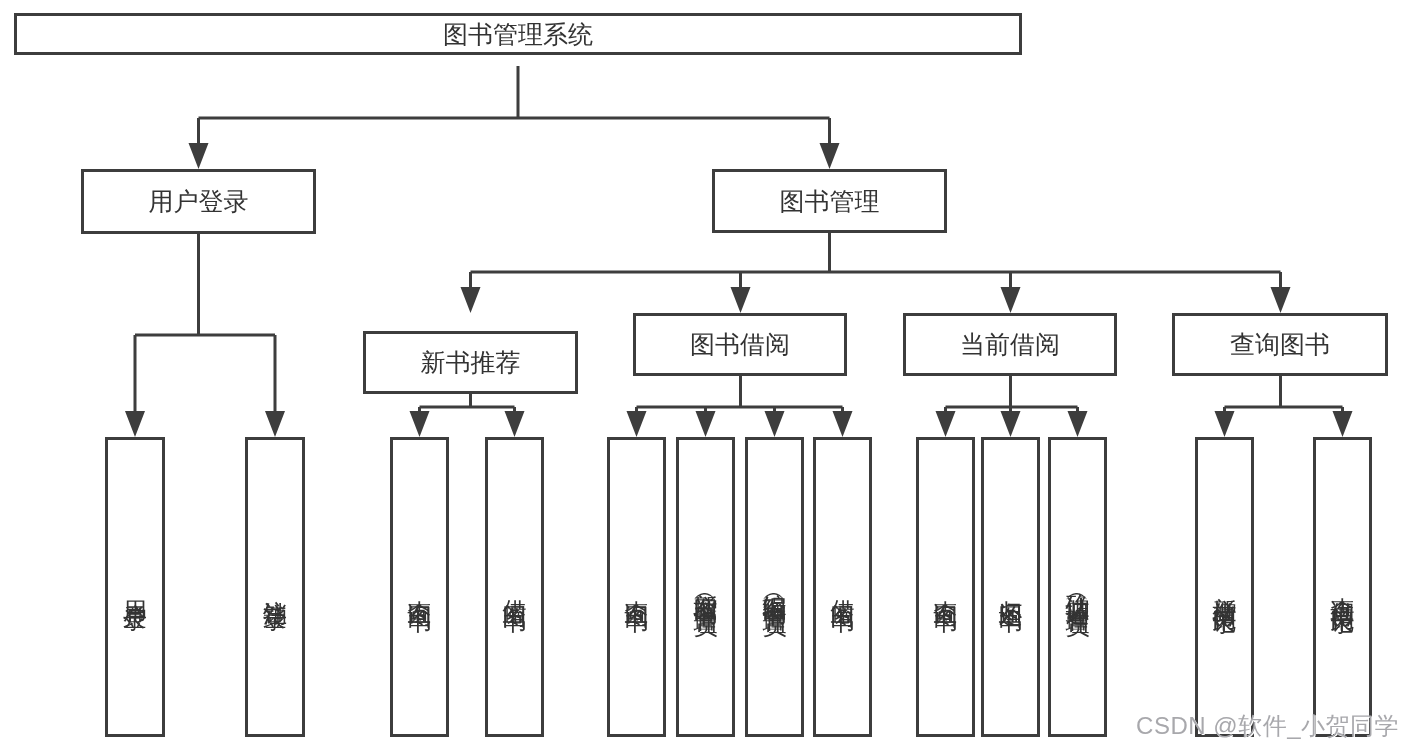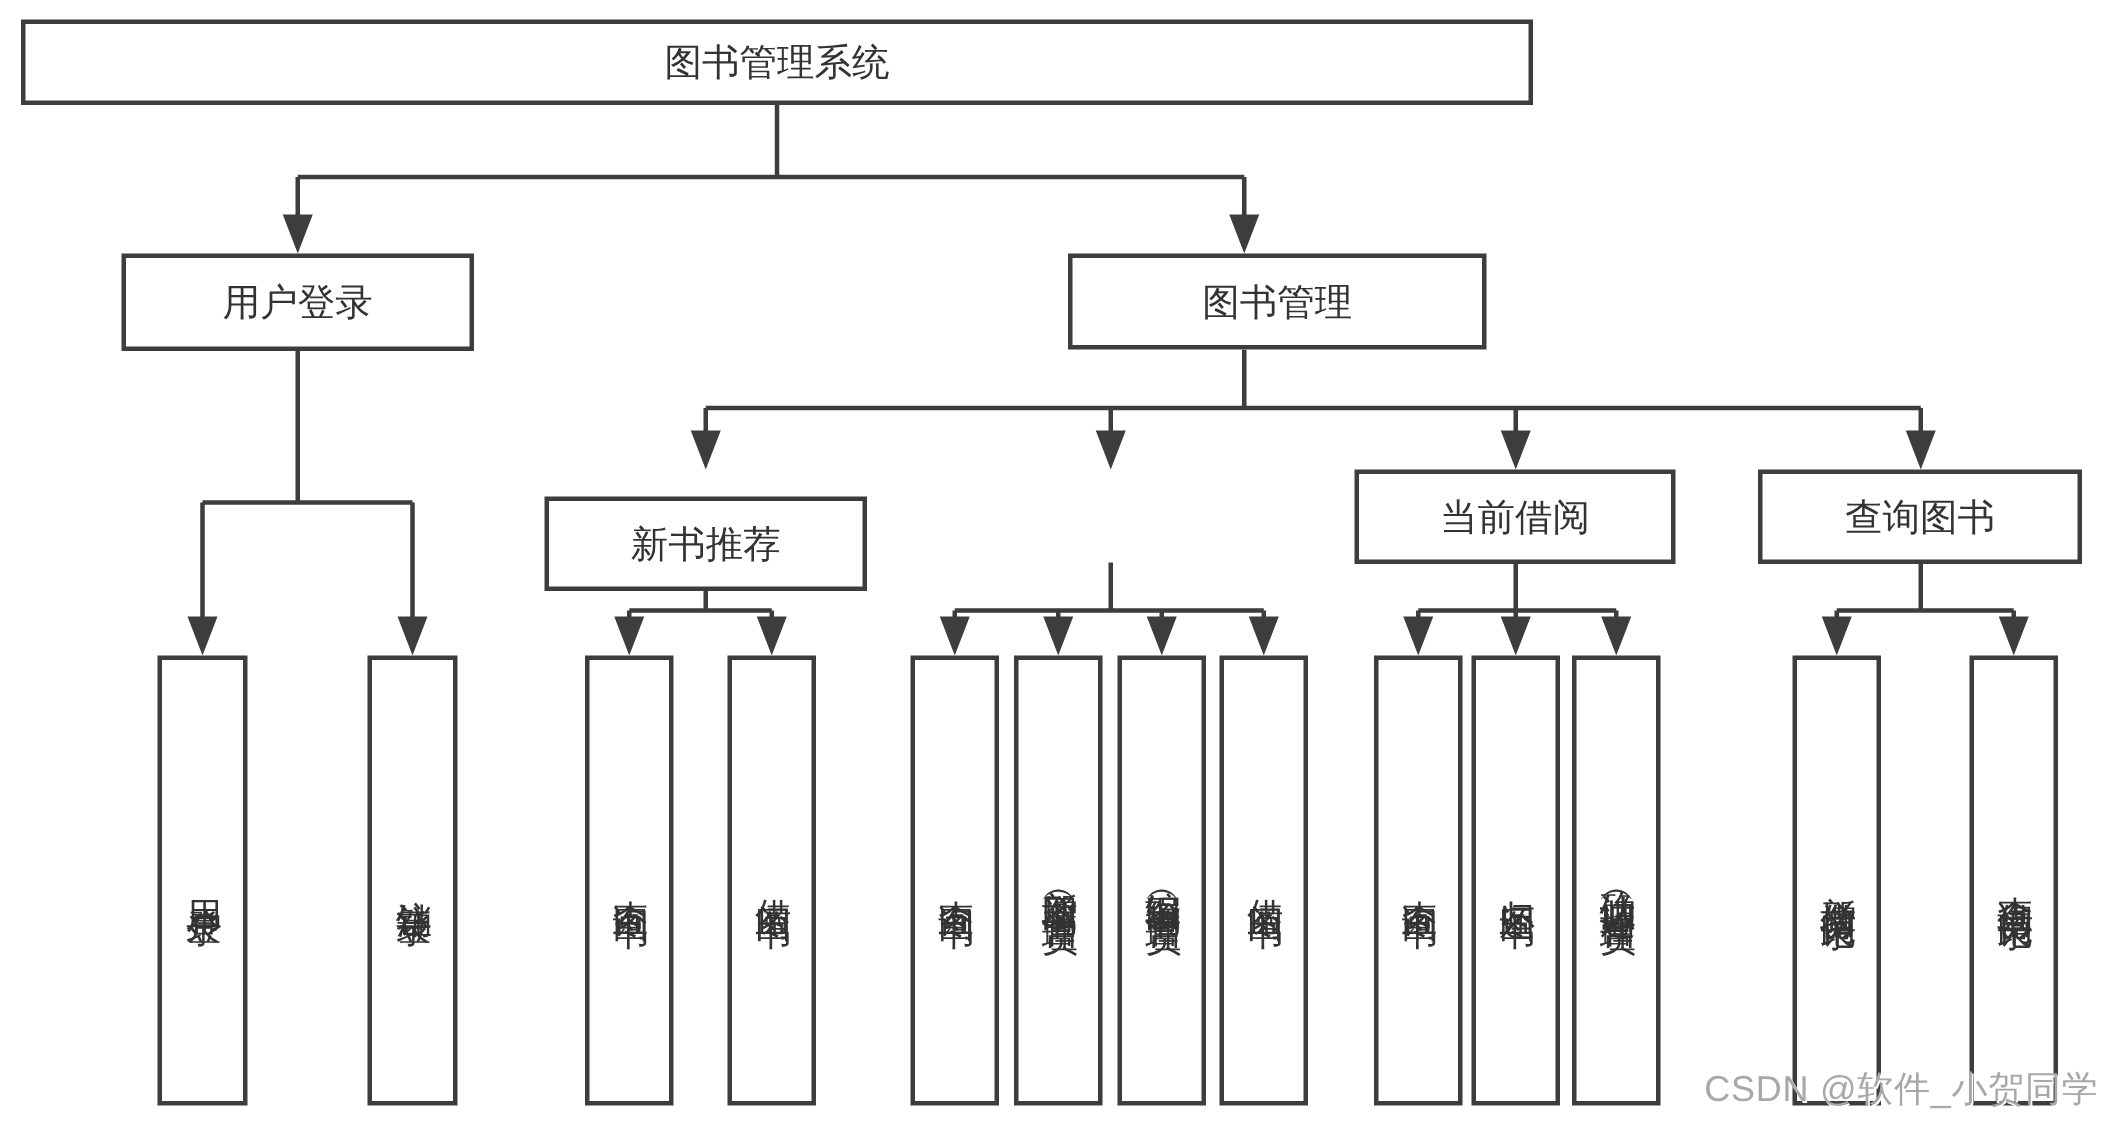--- a/index.html
+++ b/index.html
@@ -100,33 +100,36 @@
              M695.5 411 L715.5 411 L705.5 437 Z
              M764.5 411 L784.5 411 L774.5 437 Z
              M832.5 411 L852.5 411 L842.5 437 Z
              M935.5 411 L955.5 411 L945.5 437 Z
              M1000.5 411 L1020.5 411 L1010.5 437 Z
              M1067.5 411 L1087.5 411 L1077.5 437 Z
              M1214.5 411 L1234.5 411 L1224.5 437 Z
              M1332.5 411 L1352.5 411 L1342.5 437 Z"></path>
   </svg>
 
-  <div class="node" style="left:14px; top:13px; width:1008px; height:57px;">
+  <div class="node" style="left:14px; top:13px; width:1008px; height:42px;">
     <span class="lbl">图书管理系统</span>
   </div>
 
   <div class="node" style="left:81px; top:169px; width:235px; height:65px;">
     <span class="lbl">用户登录</span>
   </div>
-  <div class="node" style="left:712px; top:169px; width:279px; height:64px;">
+  <div class="node" style="left:712px; top:169px; width:235px; height:64px;">
     <span class="lbl">图书管理</span>
   </div>
 
   <div class="node" style="left:363px; top:331px; width:215px; height:63px;">
     <span class="lbl">新书推荐</span>
+  </div>
+  <div class="node" style="left:633px; top:313px; width:214px; height:63px;">
+    <span class="lbl">图书借阅</span>
   </div>
   <div class="node" style="left:903px; top:313px; width:214px; height:63px;">
     <span class="lbl">当前借阅</span>
   </div>
   <div class="node" style="left:1172px; top:313px; width:216px; height:63px;">
     <span class="lbl">查询图书</span>
   </div>
 
   <div class="node leaf" style="left:105px; top:437px; width:60px; height:300px;">
     <span class="lbl">用户登录</span>

